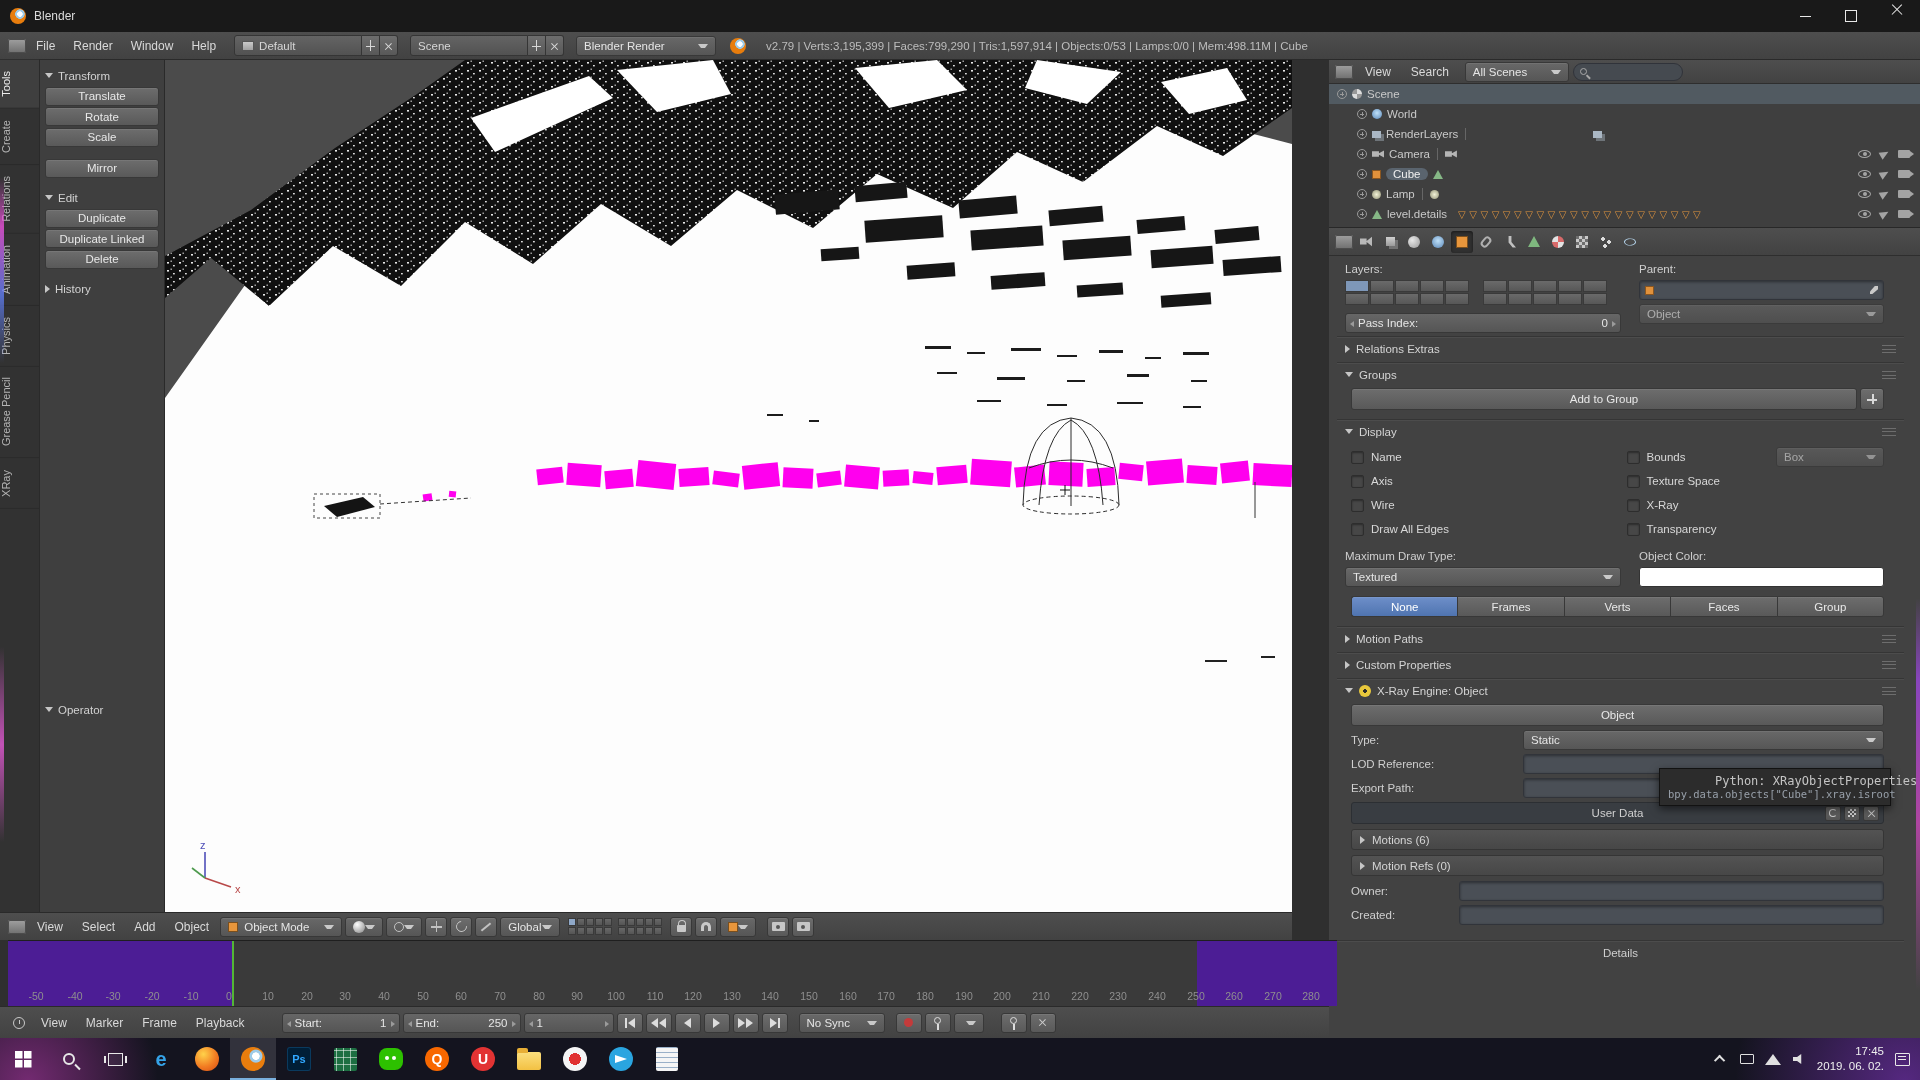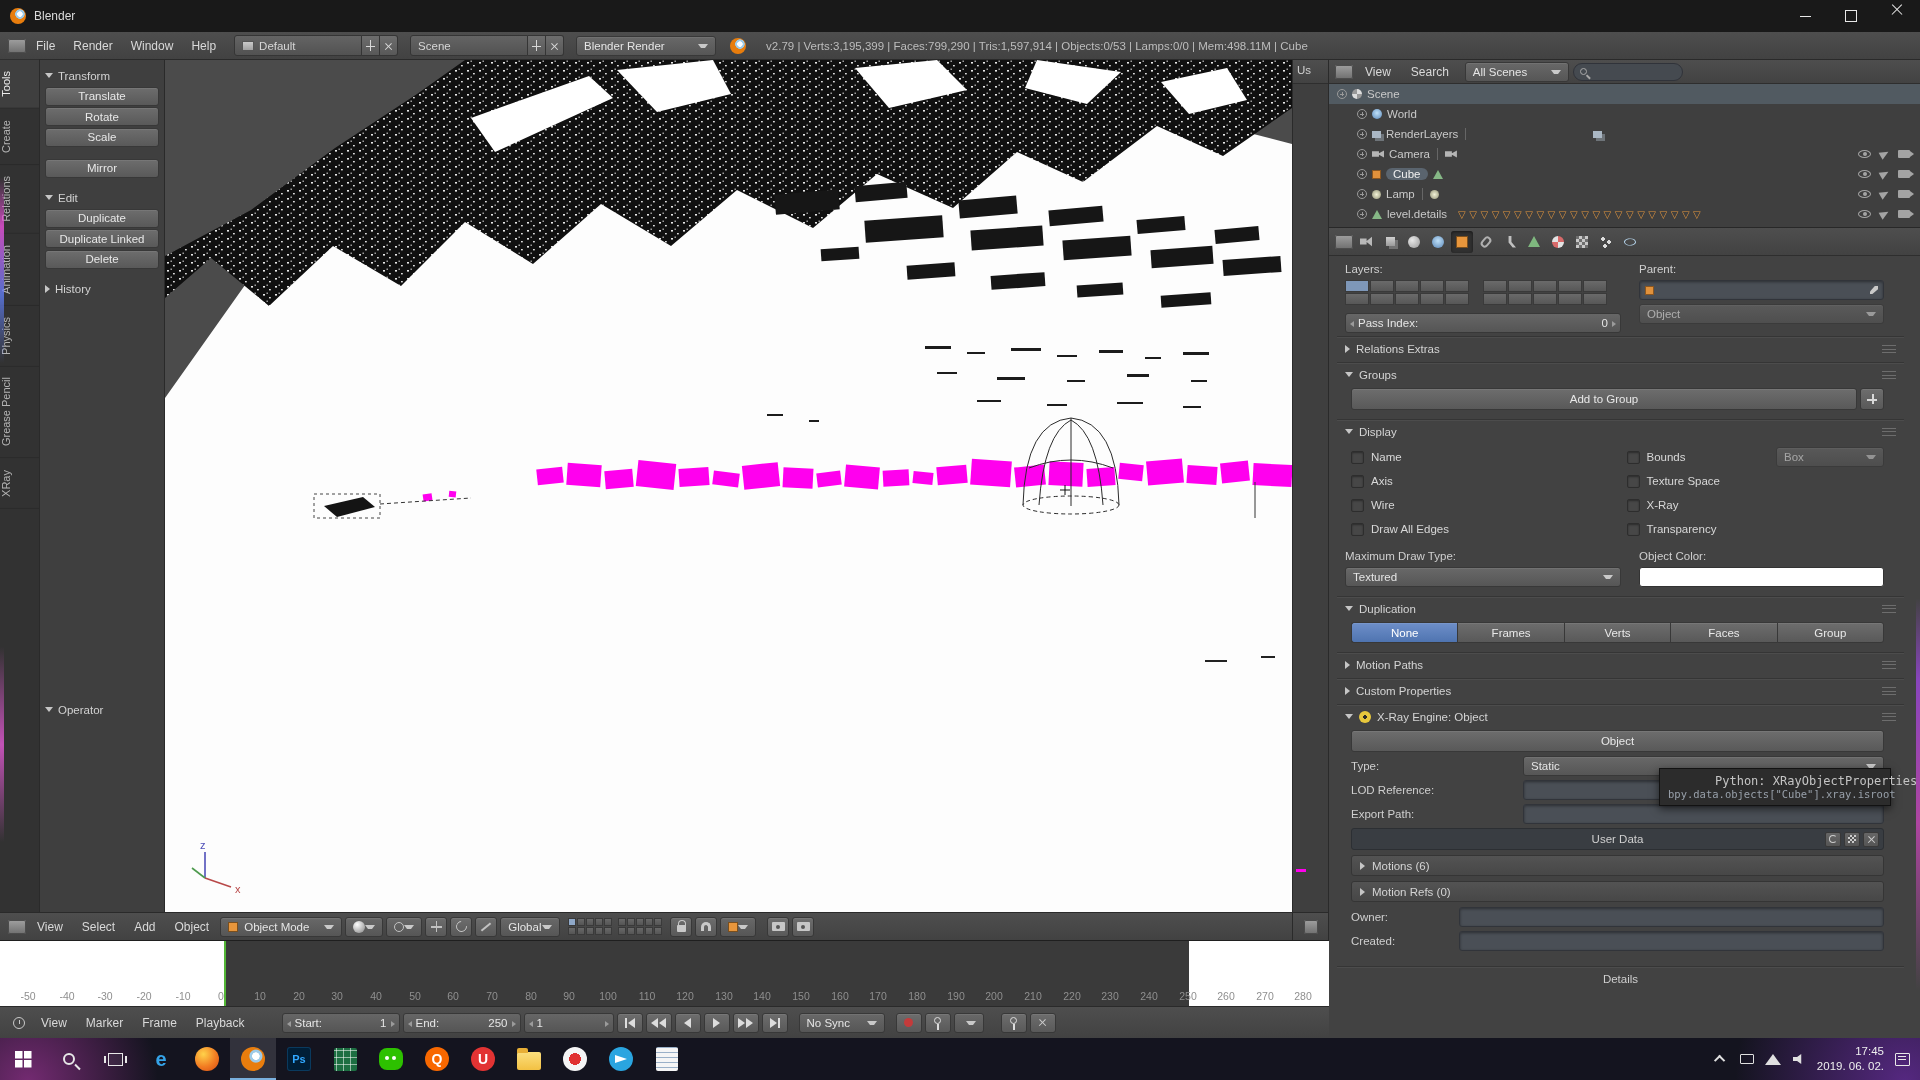--- a/index.html
+++ b/index.html
@@ -226,21 +226,21 @@
     color:#d4d4d4; font-size:11.5px; }
   .detailshead { height:22px; display:flex; align-items:center; justify-content:center; color:#cfcfcf;
     font-size:11.5px; border-top:1px solid #4c4c4c; box-shadow:0 -1px 0 #353535; margin:6px -20px 0 -8px; }
   #tooltip { position:absolute; left:330px; top:540px; width:232px; background:#2c2c2c; border:1px solid #121212;
     box-shadow:0 3px 8px rgba(0,0,0,.55); padding:5px 8px; z-index:30; font-family:"DejaVu Sans Mono",monospace; }
   #tooltip .tl1 { font-size:12px; color:#c4c4c4; white-space:nowrap;margin-left:47px; }
   #tooltip .tl2 { font-size:10.5px; color:#98a0aa; white-space:nowrap; }
   .swatch { height:20px; background:#fff; border:1px solid #333; border-radius:3px; }
 
   
-  #timeline-ruler { position:absolute; left:0; top:940px; width:1329px; height:66px; background:#ffffff;
+  #timeline-ruler { position:absolute; left:8px; top:940px; width:1329px; height:66px; background:#4c1d95;
     border-top:1px solid #1f1f1f; overflow:hidden; }
   #tl-range { position:absolute; left:225px; top:0; width:964px; height:66px; background:#3a3a3a; }
   #tl-curframe { position:absolute; left:224px; top:0; width:2px; height:66px; background:#53b636; }
   .tick { position:absolute; bottom:4px; transform:translateX(-50%); color:#8f8f8f; font-size:10.5px; }
   #timeline-header { position:absolute; left:0; top:1006px; width:1329px; height:32px;
     background:linear-gradient(#4e4e4e,#424242); border-top:1px solid #2a2a2a;
     display:flex; align-items:center; padding:0 8px; gap:3px; }
   .pb { width:26px; height:20px; gap:1px; }
   .g-play { width:0; height:0; border-left:7px solid #ddd; border-top:5px solid transparent; border-bottom:5px solid transparent; }
   .g-playr { width:0; height:0; border-right:7px solid #ddd; border-top:5px solid transparent; border-bottom:5px solid transparent; }
@@ -570,27 +570,20 @@
       <span class="g-cube"></span>
     </div>
     <span class="btn hicon" style="margin-left:8px">
         <span class="g-camr2"></span>
       </span>
     <span class="btn hicon">
         <span class="g-camr2"></span>
       </span>
   </div>
 
-  <div id="stripe">
-    <div class="stop"><span>Us</span></div>
-    <span class="pinkmark"></span>
-    <div class="sbot">
-        <span class="edicon" style="width:14px"></span>
-      </div>
-  </div>
 
   <div id="rightcol">
 
     <div id="outliner">
       <div id="outliner-header">
         <span class="edicon"></span>
         <span class="menu">View</span>
         <span class="menu">Search</span>
         <div class="drop" style="width:104px;margin-left:4px">
           <span>All Scenes</span>
@@ -820,25 +813,20 @@
             <div class="drop">
                 <span>Textured</span>
               </div>
           </div>
           <div>
             <div class="collabel">Object Color:</div>
             <div class="swatch"></div>
           </div>
         </div>
 
-        <div class="ppanelhead">
-          <span class="tri-d"></span>
-          <span>Duplication</span>
-          <span class="dragdots"></span>
-        </div>
         <div class="pindent" style="display:flex">
           <div class="btn seg active">None</div>
           <div class="btn seg">Frames</div>
           <div class="btn seg">Verts</div>
           <div class="btn seg">Faces</div>
           <div class="btn seg">Group</div>
         </div>
 
         <div class="ppanelhead">
           <span class="tri-r"></span>

